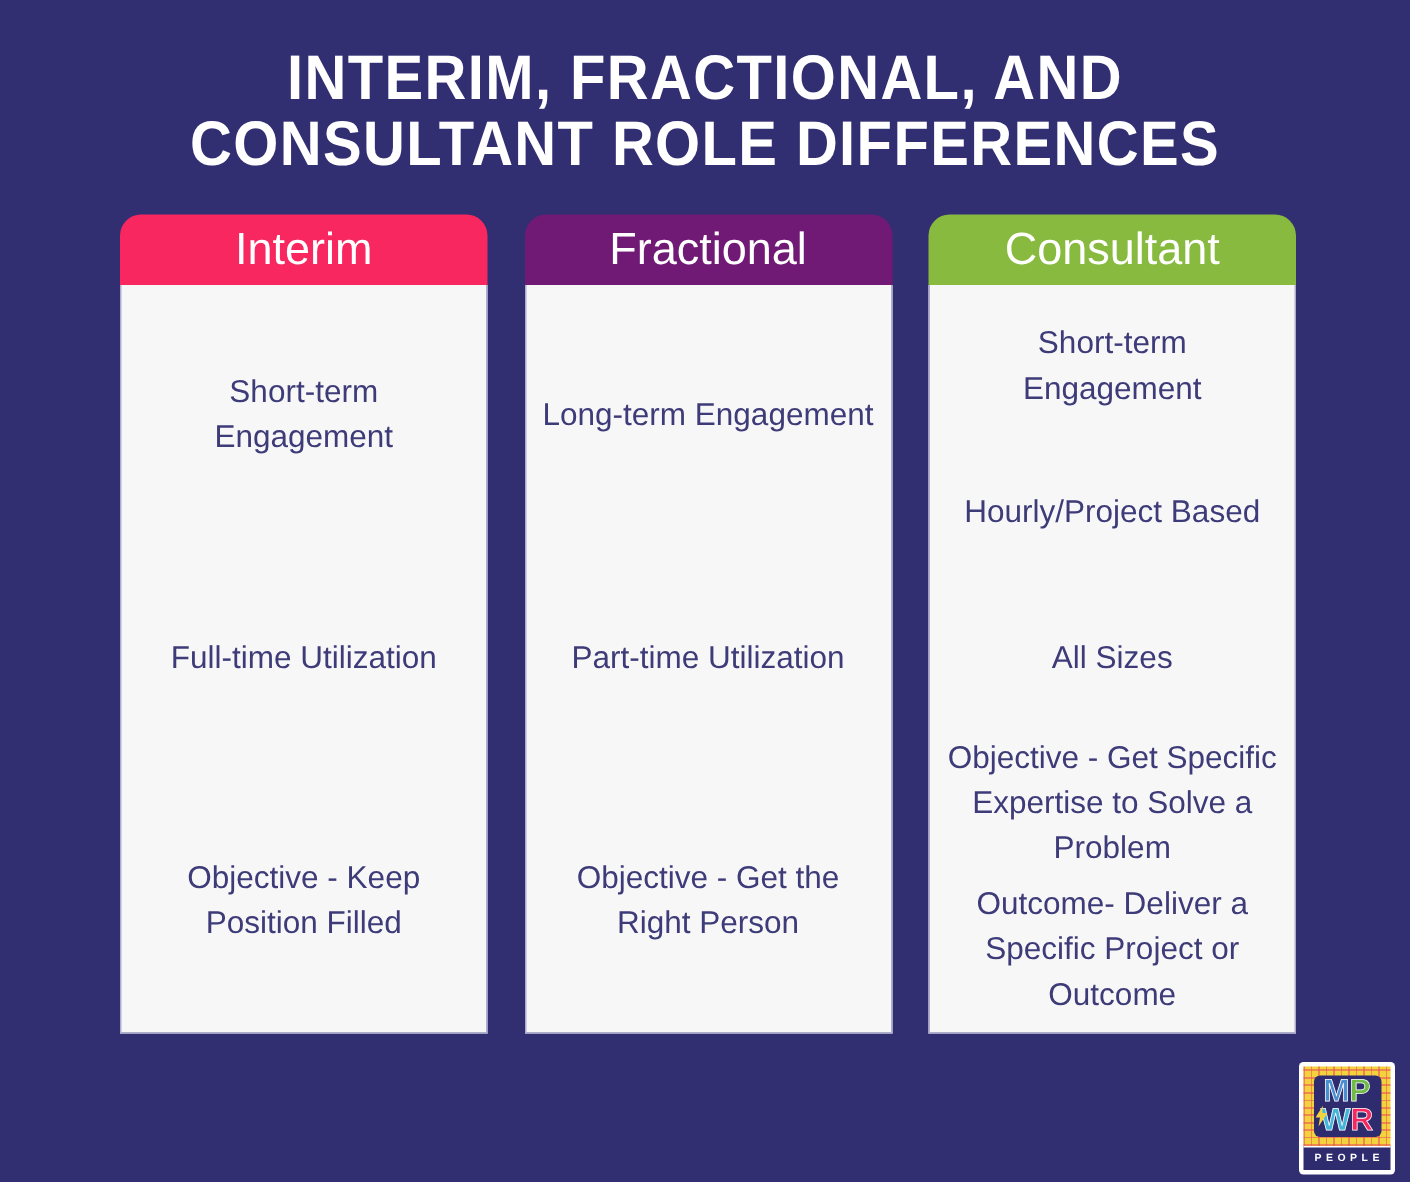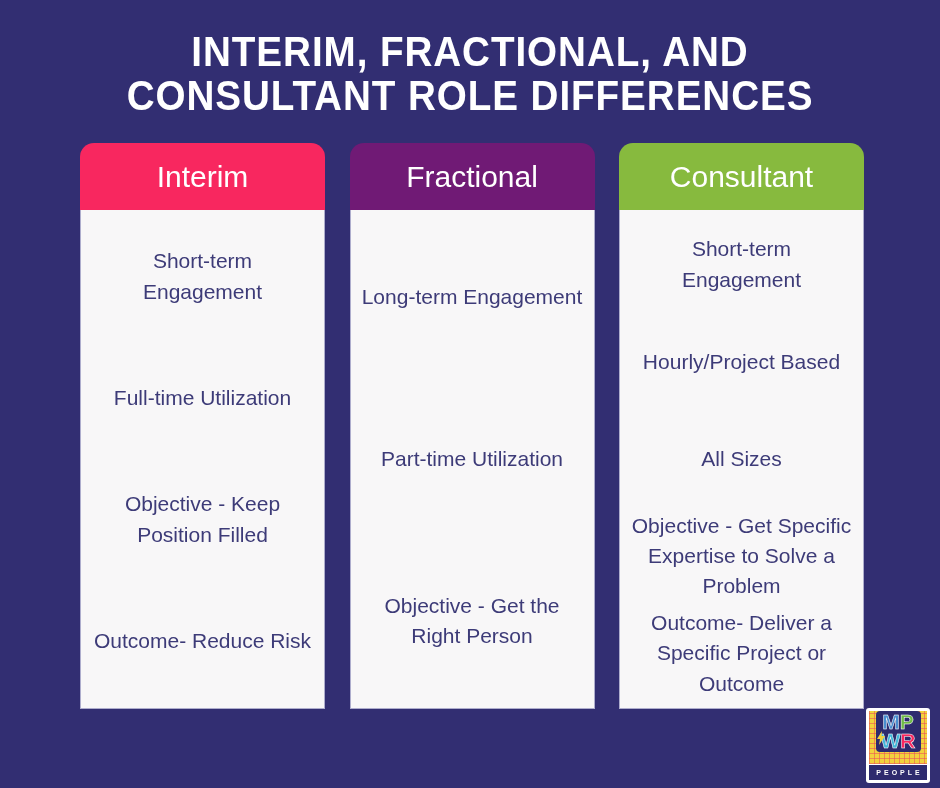--- a/index.html
+++ b/index.html
@@ -29,21 +29,21 @@
     width:784px;
     display:flex;
     justify-content:space-between;
   }
   .column{
     width:245px;
     display:flex;
     flex-direction:column;
   }
   .col-header{
-    height:67px;
+    height:47px;
     border-radius:14px 14px 0 0;
     display:flex;
     align-items:center;
     justify-content:center;
     color:#ffffff;
     font-size:30px;
   }
   .col-body{
     height:499px;
     background:#f8f7f8;
@@ -78,21 +78,21 @@
     flex-direction:column;
   }
   .logo-top{
     flex:1;
     position:relative;
     background:
       repeating-linear-gradient(0deg, rgba(235,77,90,0.55) 0 1px, transparent 1px 5px),
       repeating-linear-gradient(90deg, rgba(235,77,90,0.55) 0 1px, transparent 1px 5px),
       #f2d23d;
     display:flex;
-    align-items:flex-start;
+    align-items:center;
     justify-content:center;
   }
   .logo-letters{
     background:#2e2b6e;
     border-radius:4px;
     padding:1px 5px 2px 5px;
     text-align:center;
     font-weight:700;
     font-size:21px;
     line-height:19px;
@@ -132,21 +132,20 @@
   <div class="columns">
 
     <div class="column">
       <div class="col-header" style="background: rgb(248, 39, 95);">
         <span>Interim</span>
       </div>
       <div class="col-body">
         <div class="cell">Short-term Engagement</div>
         <div class="cell">Full-time Utilization</div>
         <div class="cell">Objective - Keep Position Filled</div>
-        <div class="cell">Outcome- Reduce Risk</div>
       </div>
     </div>
 
     <div class="column">
       <div class="col-header" style="background: #701a75;">
         <span>Fractional</span>
       </div>
       <div class="col-body">
         <div class="cell">Long-term Engagement</div>
         <div class="cell">Part-time Utilization</div>

